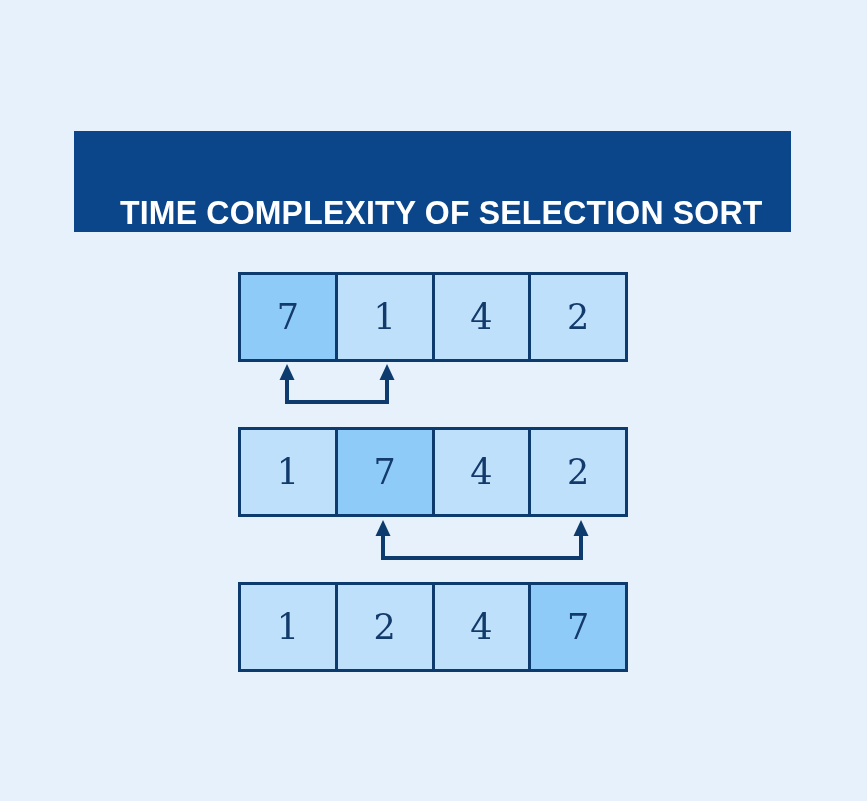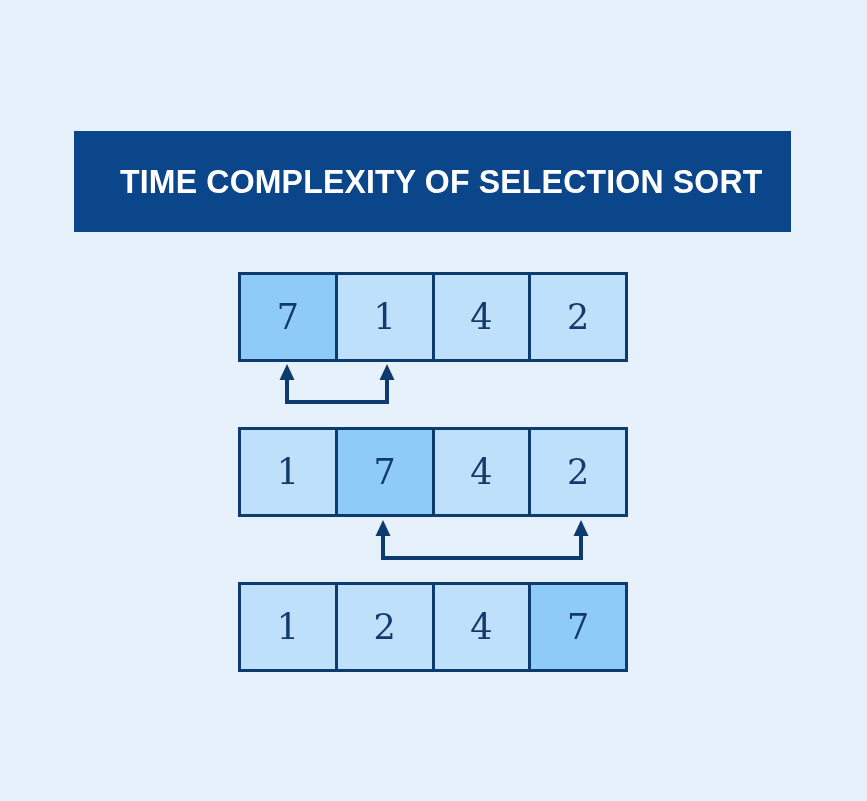--- a/index.html
+++ b/index.html
@@ -22,21 +22,21 @@
 
   
   .title-banner {
     position: absolute;
     left: 74px;
     top: 131px;
     width: 717px;
     height: 101px;
     background: #0a4689;
     display: flex;
-    align-items: center;
+    align-items: flex-end;
     justify-content: flex-start;
     box-sizing: border-box;
     padding-left: 46px;
   }
   .title-text {
     color: #ffffff;
     font-family: "Liberation Sans", sans-serif;
     font-weight: bold;
     font-size: 33px;
     letter-spacing: 0.2px;

